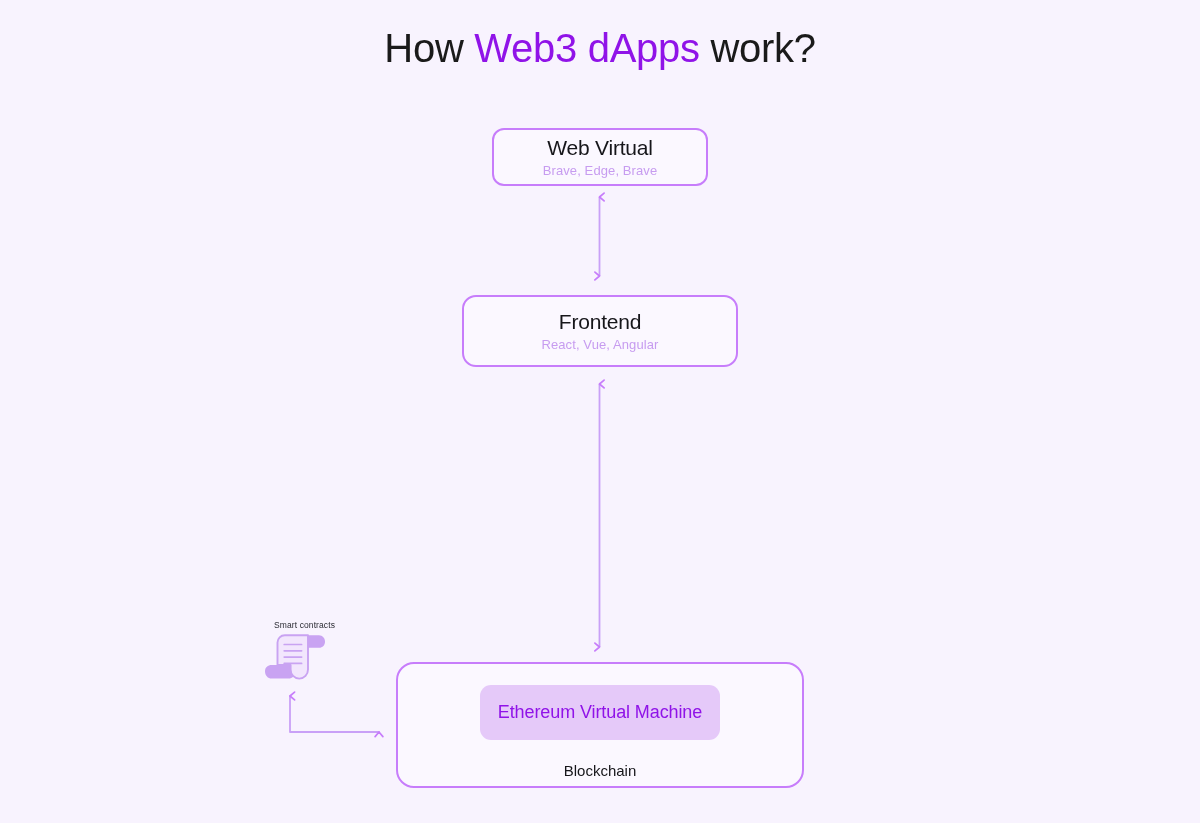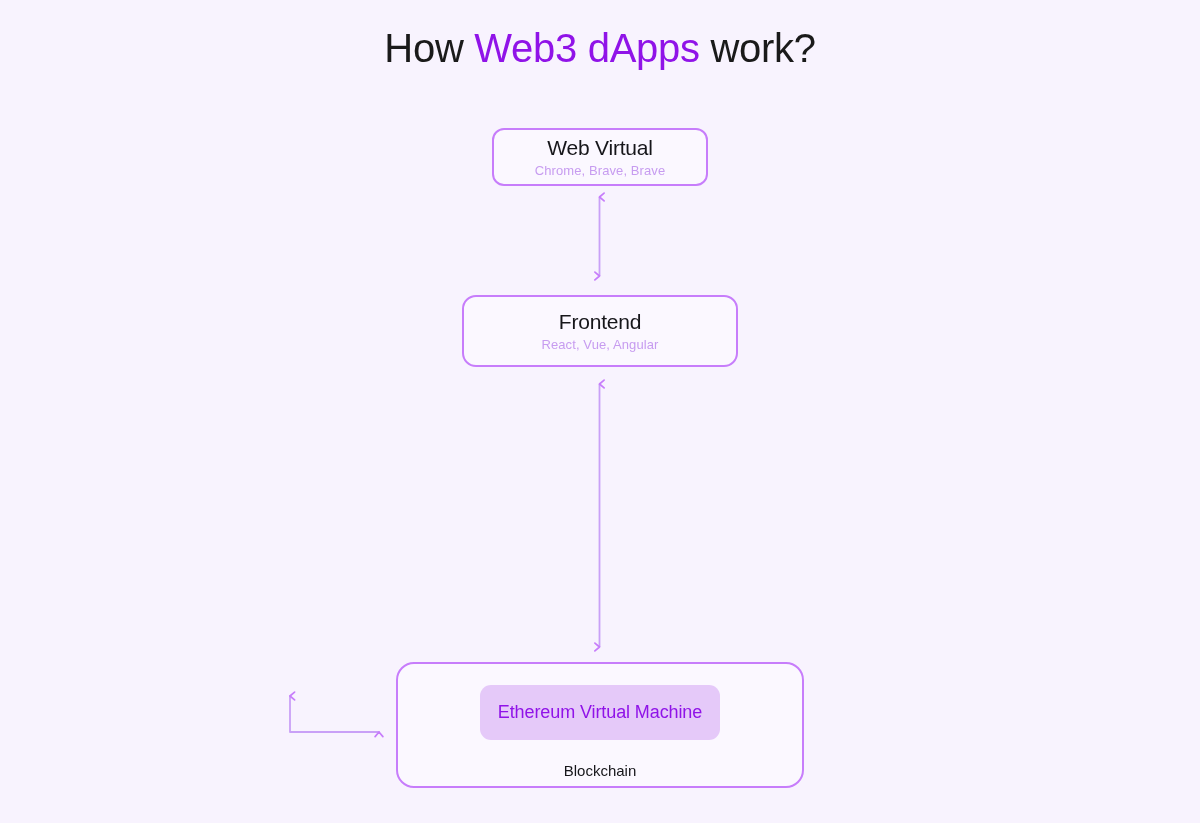--- a/index.html
+++ b/index.html
@@ -159,27 +159,49 @@
 
     <line x1="599.5" y1="276" x2="599.5" y2="197" stroke="#c9a0f7" stroke-width="1.8" marker-start="url(#ah-up)" marker-end="url(#ah-up)"></line>
 
     <line x1="599.5" y1="647" x2="599.5" y2="384" stroke="#c9a0f7" stroke-width="1.8" marker-start="url(#ah-up)" marker-end="url(#ah-up)"></line>
 
     <path d="M290,696 L290,732 L379,732" fill="none" stroke="#c9a0f7" stroke-width="1.8" stroke-linecap="round" stroke-linejoin="round" marker-start="url(#ah-up)" marker-end="url(#ah-right)"></path>
   </svg>
 
   <div class="node" id="box-browser">
     <div class="node-title">Web Virtual</div>
-    <div class="node-sub">Chrome, Brave, Brave</div>
+    <div class="node-sub">Brave, Edge, Brave</div>
   </div>
 
   <div class="node" id="box-frontend">
     <div class="node-title">Frontend</div>
     <div class="node-sub">React, Vue, Angular</div>
   </div>
 
   <div class="node" id="box-blockchain">
     <div class="evm-pill">Ethereum Virtual Machine</div>
     <div class="blockchain-label">Blockchain</div>
   </div>
 
+  <div id="smart-contracts-group">
+    <div id="smart-contracts-label">Smart contracts</div>
+    <svg id="smart-contracts-icon" width="66" height="52" viewBox="0 0 66 52">
+
+      <path d="M3,38 C3,34.5 6,32 9.5,32 L34,32 L34,38 C34,42.2 30.5,45.6 26.3,45.6 L9.5,45.6
+               C6,45.6 3,42.8 3,38 Z" fill="#c9a3f2"></path>
+
+      <path d="M15.5,9.5 C15.5,5.4 18.8,2.2 22.8,2.2 L46,2.2 L46,36.5
+               C46,41.6 42.3,45.6 37.3,45.6 C32.3,45.6 28.6,41.6 28.6,36.5 L28.6,32
+               L15.5,32 Z" fill="#f2e6fd" stroke="#c9a3f2" stroke-width="1.9" stroke-linejoin="round"></path>
+
+      <path d="M46,2.2 L57,2.2 C60.6,2.2 63,5.2 63,8.8 C63,12.2 60.6,14.8 57,14.8
+               L46,14.8 Z" fill="#c9a3f2"></path>
+
+      <g stroke="#c9a3f2" stroke-width="1.7" stroke-linecap="round">
+        <line x1="22.2" y1="11.5" x2="39.6" y2="11.5"></line>
+        <line x1="22.2" y1="17.8" x2="39.6" y2="17.8"></line>
+        <line x1="22.2" y1="24.1" x2="39.6" y2="24.1"></line>
+        <line x1="22.2" y1="30.4" x2="39.6" y2="30.4"></line>
+      </g>
+    </svg>
+  </div>
 
 </div>
 
 </body></html>

